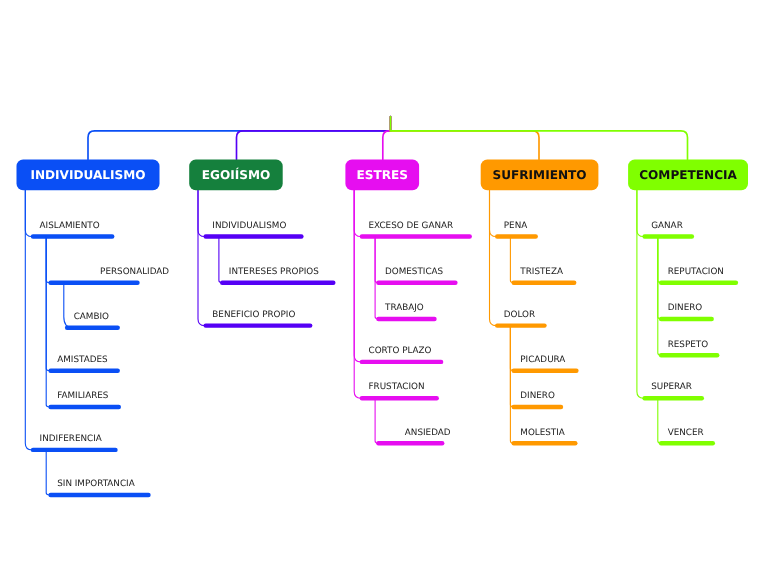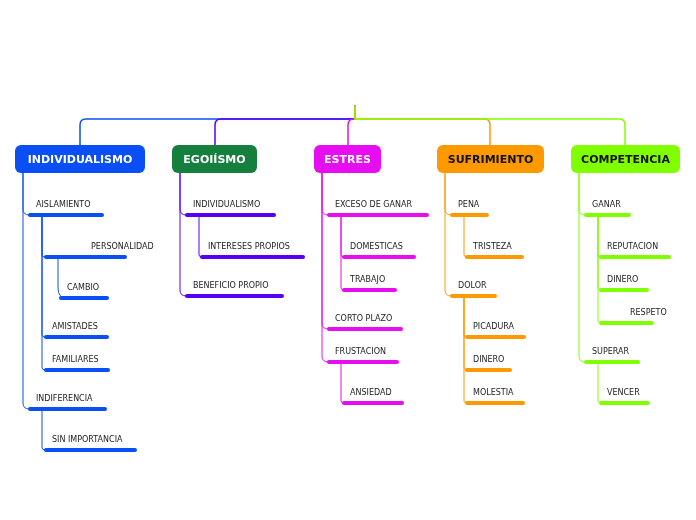--- a/index.html
+++ b/index.html
@@ -107,27 +107,27 @@
       <div class="sub-label" style="left: 36px; top: 394px;">INDIFERENCIA</div>
       <div class="sub-label" style="left: 52px; top: 435px;">SIN IMPORTANCIA</div>
       <div class="sub-label" style="left: 193px; top: 200px;">INDIVIDUALISMO</div>
       <div class="sub-label" style="left: 208px; top: 242px;">INTERESES PROPIOS</div>
       <div class="sub-label" style="left: 193px; top: 281px;">BENEFICIO PROPIO</div>
       <div class="sub-label" style="left: 335px; top: 200px;">EXCESO DE GANAR</div>
       <div class="sub-label" style="left: 350px; top: 242px;">DOMESTICAS</div>
       <div class="sub-label" style="left: 350px; top: 275px;">TRABAJO</div>
       <div class="sub-label" style="left: 335px; top: 314px;">CORTO PLAZO</div>
       <div class="sub-label" style="left: 335px; top: 347px;">FRUSTACION</div>
-      <div class="sub-label" style="left: 350px; top: 388px;">ANSIEDAD</div>
+      <div class="sub-label" style="left: 368px; top: 388px;">ANSIEDAD</div>
       <div class="sub-label" style="left: 458px; top: 200px;">PENA</div>
       <div class="sub-label" style="left: 473px; top: 242px;">TRISTEZA</div>
       <div class="sub-label" style="left: 458px; top: 281px;">DOLOR</div>
       <div class="sub-label" style="left: 473px; top: 322px;">PICADURA</div>
       <div class="sub-label" style="left: 473px; top: 355px;">DINERO</div>
       <div class="sub-label" style="left: 473px; top: 388px;">MOLESTIA</div>
       <div class="sub-label" style="left: 592px; top: 200px;">GANAR</div>
       <div class="sub-label" style="left: 607px; top: 242px;">REPUTACION</div>
       <div class="sub-label" style="left: 607px; top: 275px;">DINERO</div>
-      <div class="sub-label" style="left: 630px; top: 308px;">RESPETO</div>
+      <div class="sub-label" style="left: 607px; top: 308px;">RESPETO</div>
       <div class="sub-label" style="left: 592px; top: 347px;">SUPERAR</div>
       <div class="sub-label" style="left: 607px; top: 388px;">VENCER</div>
     </div>
 </div>
 
 </body></html>

